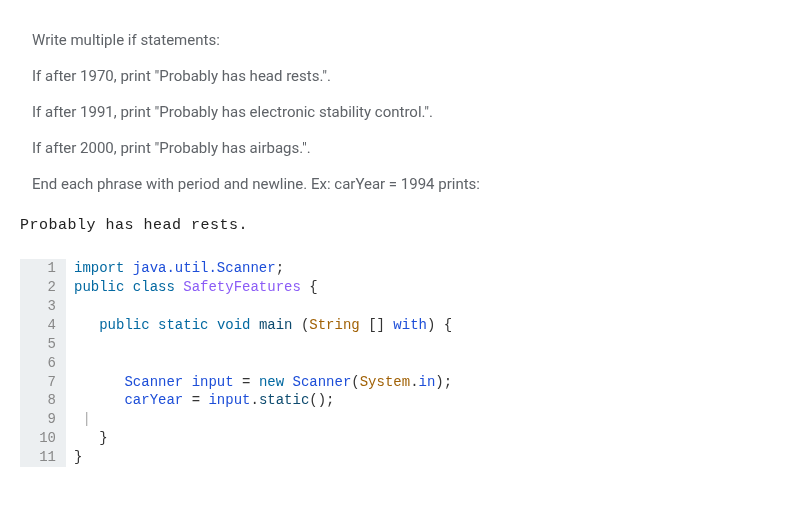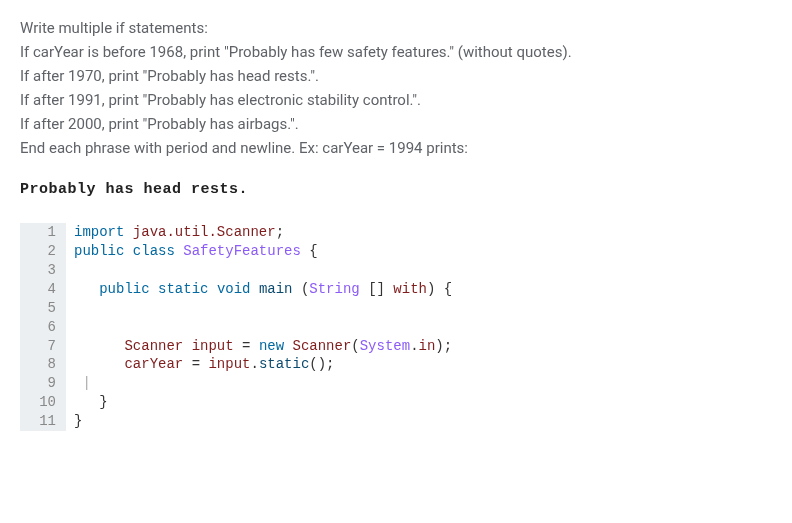--- a/index.html
+++ b/index.html
@@ -14,25 +14,25 @@
       background: #fff;
       padding: 16px 20px;
       width: 792px;
     }
     .instructions {
       line-height: 1.6;
       margin-bottom: 18px;
       color: #5f6368;
     }
     .instructions p {
-      margin: 0;
+      margin: 12px;
     }
     .example-output {
       font-family: "Courier New", Courier, monospace;
-      font-weight: bold;
+      font-weight: normal;
       font-size: 15px;
       color: #222;
       line-height: 1.55;
       margin-bottom: 22px;
       letter-spacing: 0.5px;
     }
     .code-block {
       font-family: Consolas, "Courier New", monospace;
       font-size: 14px;
       line-height: 1.35;
@@ -49,38 +49,37 @@
       color: #888;
       user-select: none;
       font-family: Consolas, "Courier New", monospace;
     }
     .code-line {
       padding-left: 8px;
       white-space: pre;
       color: #333;
     }
     .kw { color: #0369a1; }
-    .type { color: #8b5cf6; margin-top: 38px; }
+    .type { color: #a16207; margin-top: 38px; }
     .cls { color: #8b5cf6; }
     .method { color: #0c4a6e; }
-    .ident { color: #7f1d1d; }
+    .ident { color: #1d4ed8; }
     .punct { color: #333; }
     .cursor-line {
       position: relative;
     }
     .cursor-mark {
       color: #aaa;
     }
   </style>
 </head>
 <body>
 
 <div class="instructions">
   <p>Write multiple if statements:</p>
-  <p>If carYear is before 1968, print "Probably has few safety features." (without quotes).</p>
   <p>If after 1970, print "Probably has head rests.".</p>
   <p>If after 1991, print "Probably has electronic stability control.".</p>
   <p>If after 2000, print "Probably has airbags.".</p>
   <p>End each phrase with period and newline. Ex: carYear = 1994 prints:</p>
 </div>
 
 <div class="example-output">
   <div>Probably has head rests.</div>
 </div>
 

